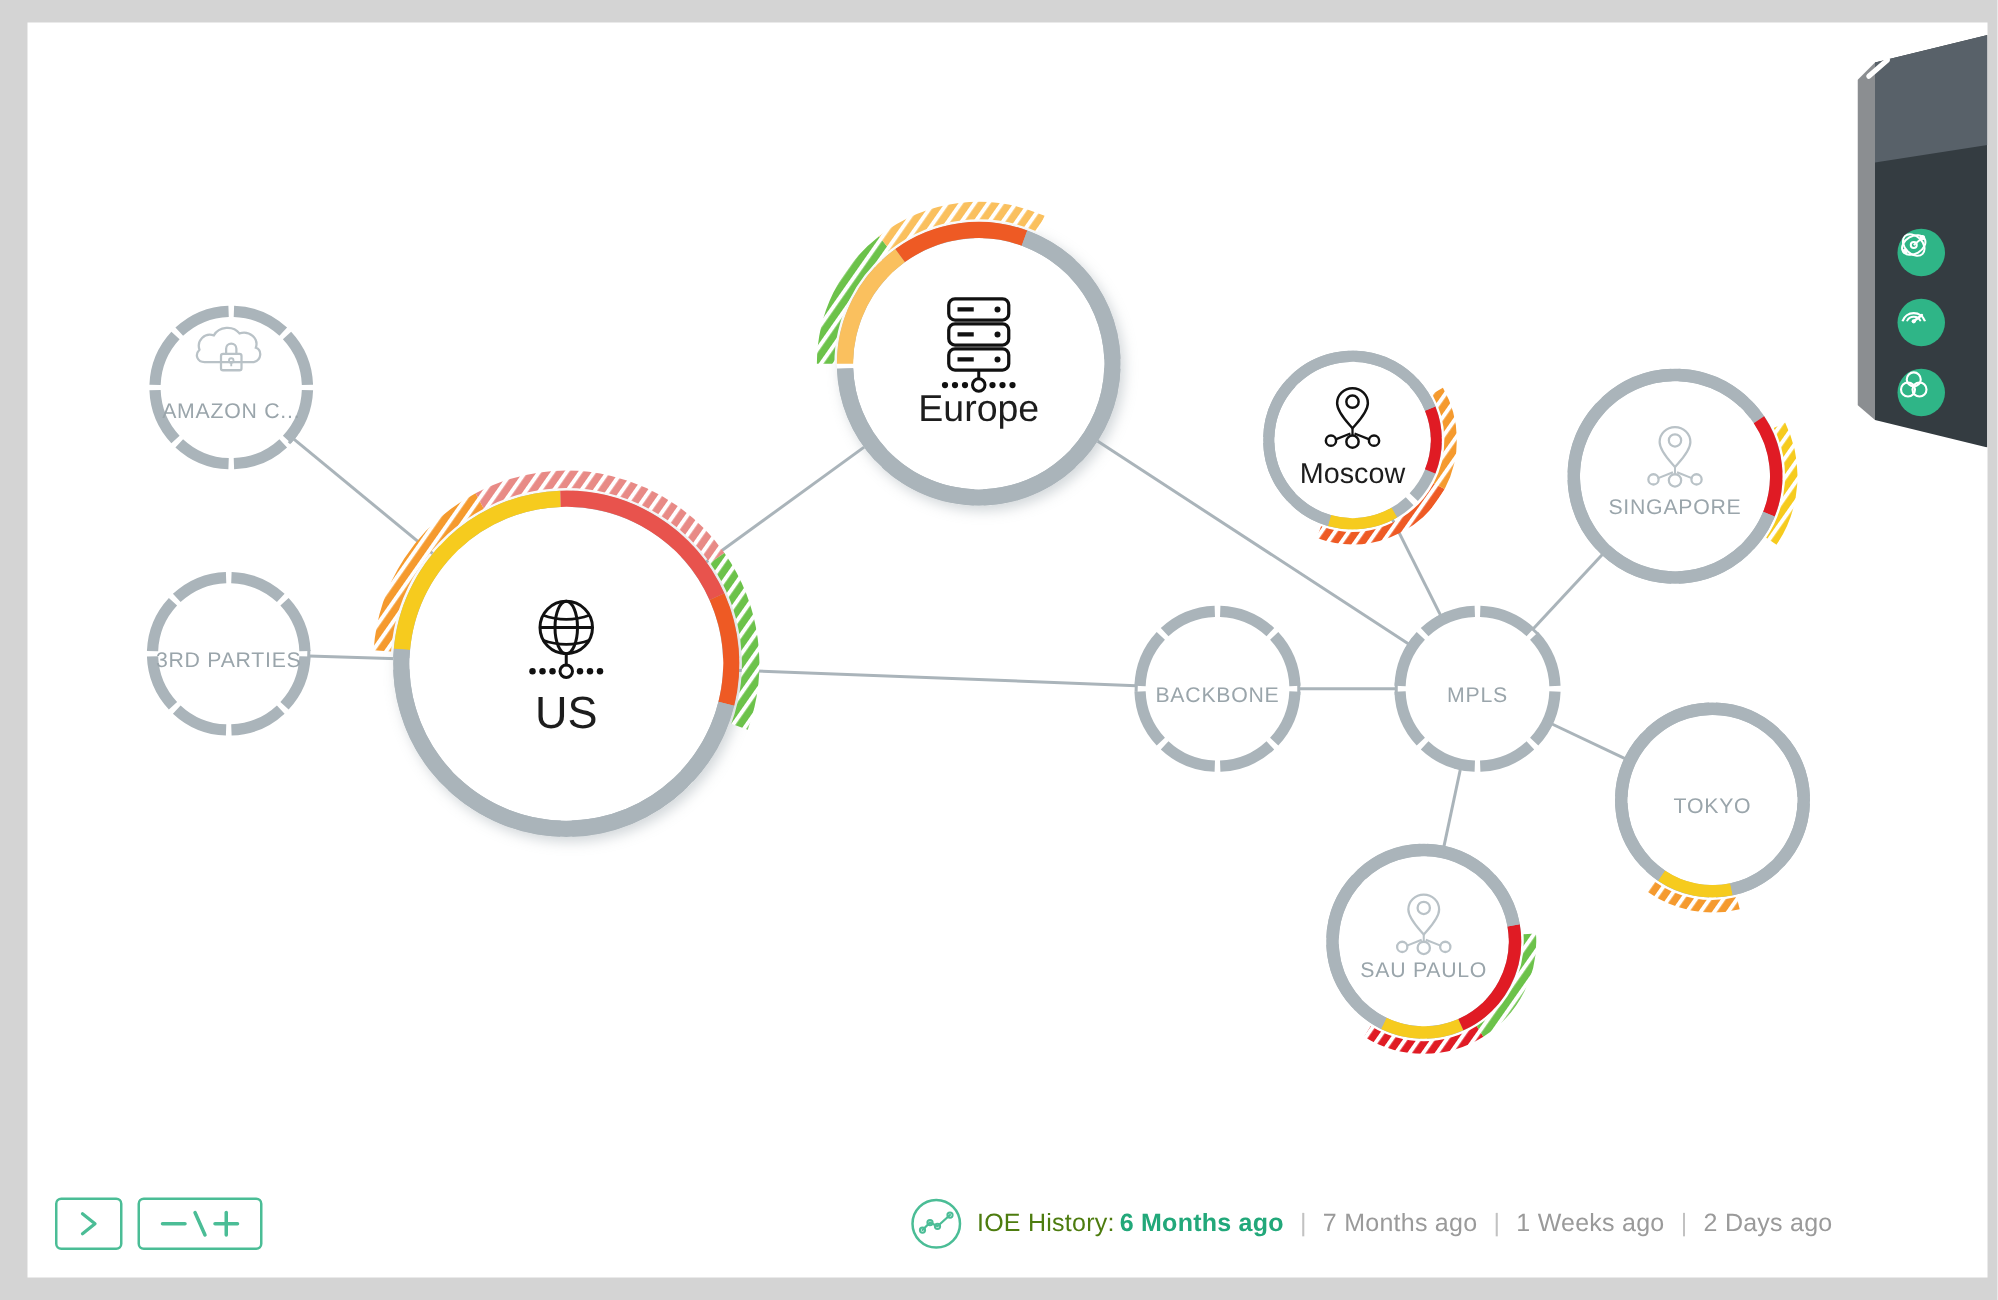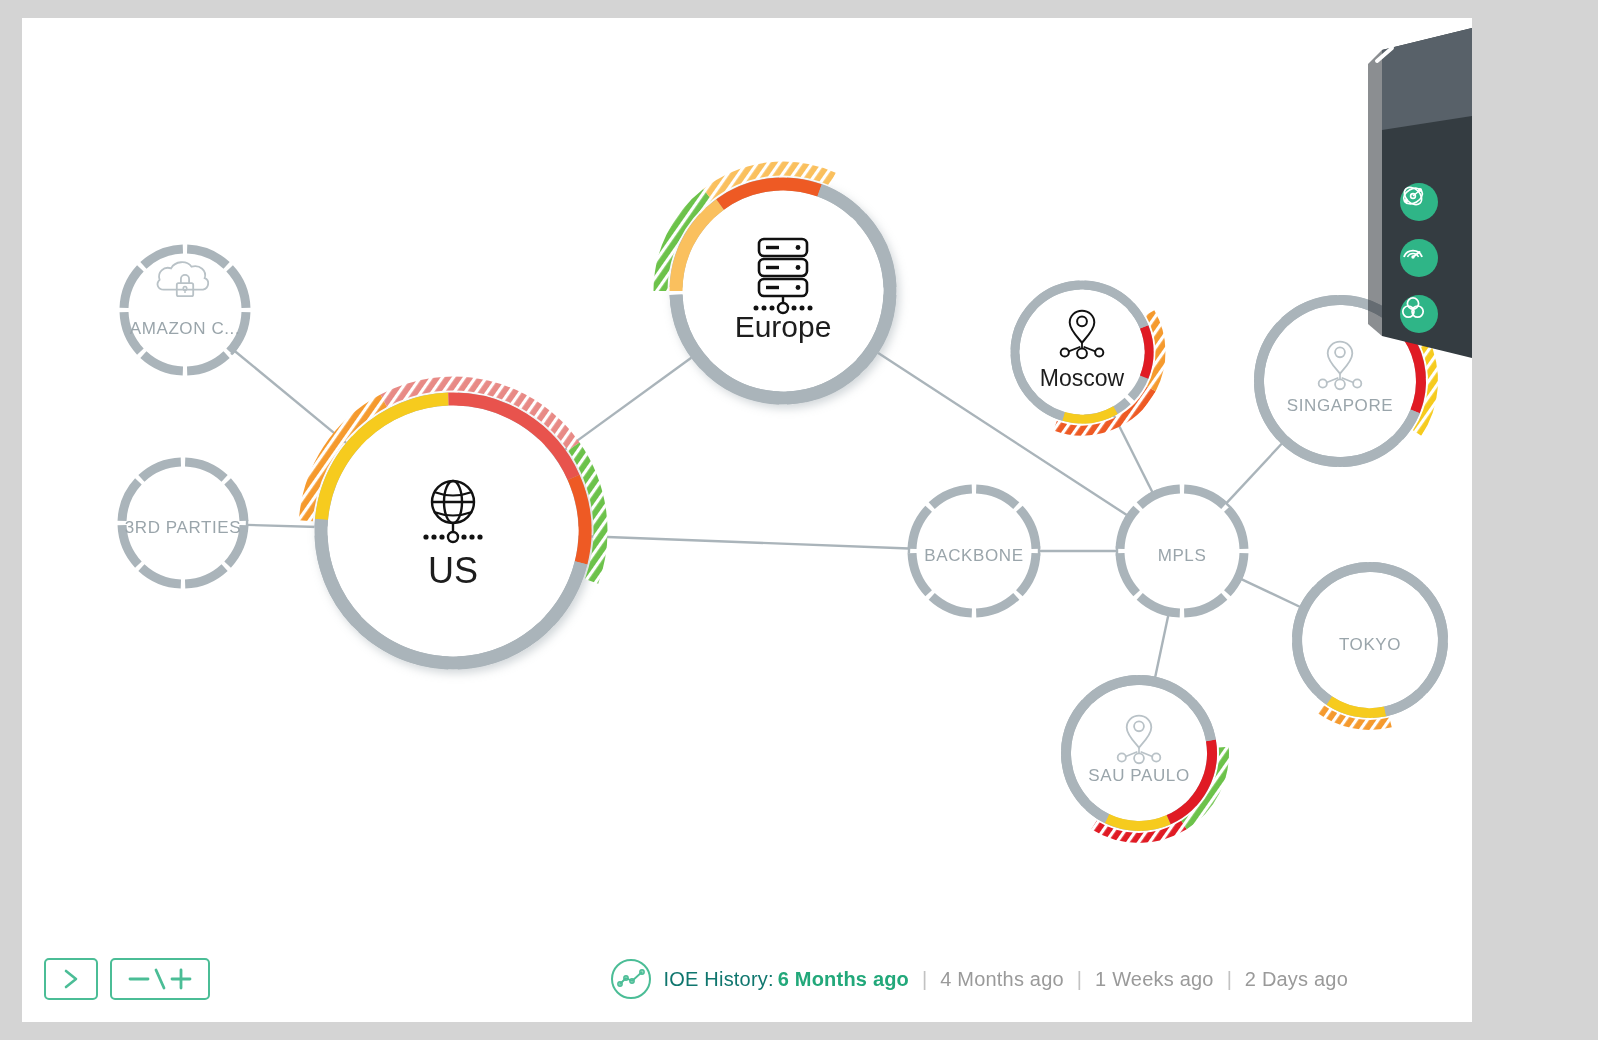--- a/index.html
+++ b/index.html
@@ -5,21 +5,21 @@
   html,body{margin:0;padding:0;}
   body{
     width:1598px;height:1040px;
     background:#d4d4d4;
     font-family:"Liberation Sans", sans-serif;
     overflow:hidden;
   }
   #canvas{
     position:absolute;
     left:22px;top:18px;
-    width:1450px;height:1004px;
+    width:1568px;height:1004px;
     background:#ffffff;
     overflow:hidden;
   }
   svg.topo{position:absolute;left:0;top:0;width:1554px;height:1004px;}
 
   
   #right-panel{
     position:absolute;right:0;top:10px;
     width:104px;height:330px;
     pointer-events:none;
@@ -50,21 +50,21 @@
   }
   #btn-expand{width:50px;height:38px;}
   #btn-zoom{width:96px;height:38px;}
 
   #bottom-right{
     position:absolute;right:120px;bottom:22px;
     display:flex;align-items:center;gap:0px;
     font-size:20px;
   }
   #ioe-icon{width:42px;height:42px;margin-right:12px;flex:0 0 auto;}
-  .ioe-label{color:#0f766e;font-size:20px;letter-spacing:.2px;}
+  .ioe-label{color:#4d7c0f;font-size:20px;letter-spacing:.2px;}
   .ioe-opt{color:#9a9a9a;font-size:20px;padding:0 4px;cursor:pointer;letter-spacing:.2px;margin-top:44px;}
   .ioe-opt.active{color:#22a87a;font-weight:bold;cursor:pointer;}
   .ioe-sep{color:#c2c2c2;font-size:20px;padding:0 9px;}
 
   
 </style>
 </head>
 <body>
 
 <div id="canvas">
@@ -433,16 +433,16 @@
   <div id="bottom-right">
     <svg id="ioe-icon" viewBox="0 0 42 42">
       <circle cx="21" cy="21" r="19" fill="none" stroke="#4bbd96" stroke-width="2"></circle>
       <polyline points="10,26 16,20 22,23 32,14" fill="none" stroke="#4bbd96" stroke-width="1.8" stroke-linecap="round" stroke-linejoin="round"></polyline>
       <circle cx="10" cy="26" r="2.1" fill="none" stroke="#4bbd96" stroke-width="1.6"></circle>
       <circle cx="16" cy="20" r="2.1" fill="none" stroke="#4bbd96" stroke-width="1.6"></circle>
       <circle cx="22" cy="23" r="2.1" fill="none" stroke="#4bbd96" stroke-width="1.6"></circle>
       <circle cx="32" cy="14" r="2.1" fill="none" stroke="#4bbd96" stroke-width="1.6"></circle>
     </svg>
     <span class="ioe-label">IOE History:</span>
-    <span id="ioe-options"><span class="ioe-opt active">6 Months ago</span><span class="ioe-sep">|</span><span class="ioe-opt">4 Months ago</span><span class="ioe-sep">|</span><span class="ioe-opt">1 Weeks ago</span><span class="ioe-sep">|</span><span class="ioe-opt">2 Days ago</span></span>
+    <span id="ioe-options"><span class="ioe-opt active">6 Months ago</span><span class="ioe-sep">|</span><span class="ioe-opt">7 Months ago</span><span class="ioe-sep">|</span><span class="ioe-opt">1 Weeks ago</span><span class="ioe-sep">|</span><span class="ioe-opt">2 Days ago</span></span>
   </div>
 
 </div>
 
 </body></html>

